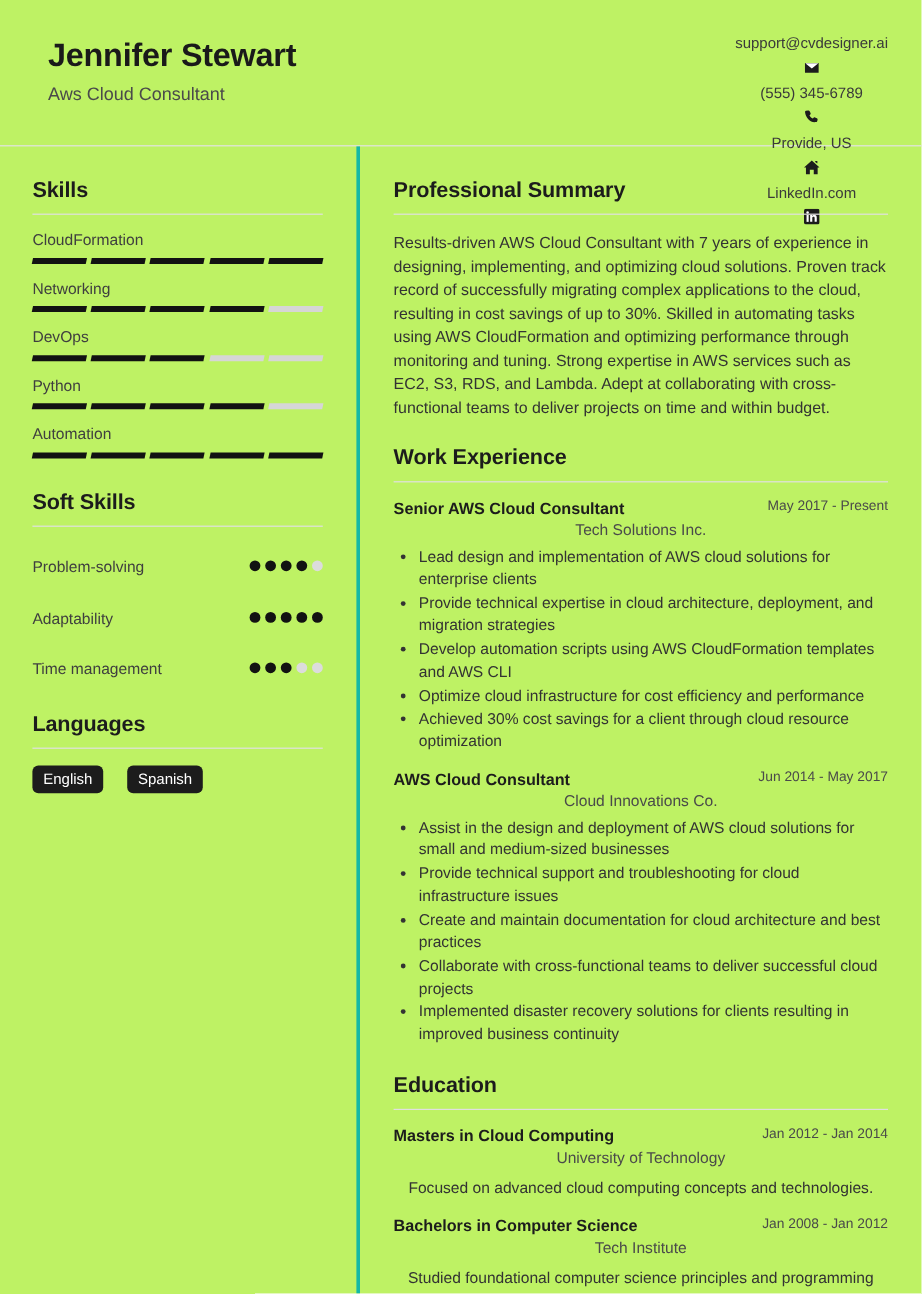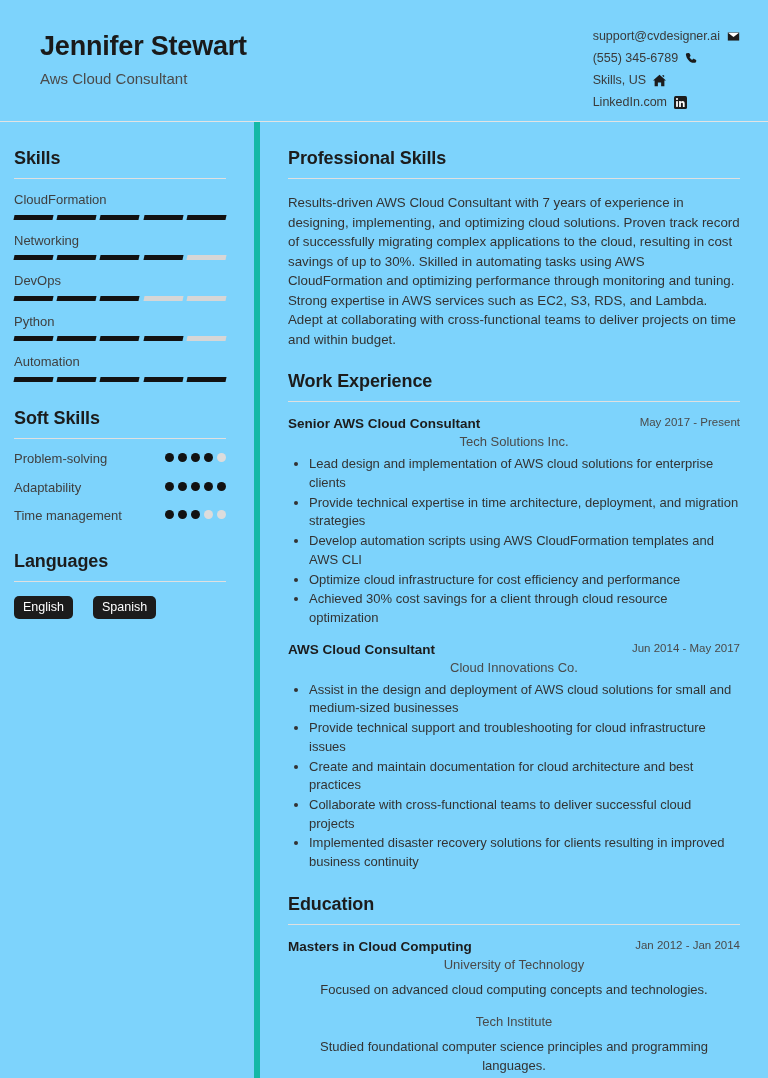--- a/index.html
+++ b/index.html
@@ -3,55 +3,56 @@
 <meta charset="utf-8">
 <style>
   * { margin:0; padding:0; box-sizing:border-box; }
   html, body {
     width:768px; height:1078px;
     background:#ffffff;
     font-family:"Liberation Sans", sans-serif;
     color:#333333;
     overflow:hidden;
   }
-  .page { width:768px; height:1078px; position:relative; background:#7dd3fc; }
+  .page { width:768px; height:1078px; position:relative; background:#bef264; }
 
   
   .header {
     display:flex; align-items:flex-start; justify-content:space-between;
     padding:26px 28px 18px 40px;
     border-bottom:1px solid #e3e3e3;
     height:122px;
   }
   .identity { padding-top:6px; }
   .name {
     font-size:27px; font-weight:bold; color:#1a1a1a;
     letter-spacing:-0.2px; line-height:1.1;
   }
   .role {
     font-size:15px; color:#4a4a4a; margin-top:8px; font-weight:normal;
   }
   .contacts { padding-top:4px; }
   .contact-row {
-    display:flex; align-items:center; justify-content:flex-start;
+    display:flex; align-items:center; justify-content:flex-end;
     gap:7px; font-size:12.5px; color:#3a3a3a; line-height:1.0;
     margin-bottom:9px;
+    flex-direction:column;
   }
   .contact-row .ico {
     width:13px; height:13px; display:inline-flex;
     align-items:center; justify-content:center; flex:none;
   }
   .contact-row .ico svg { display:block; }
 
   
   .body { display:flex; height:956px; }
   .col-left {
-    width:260px; flex:none;
-    border-right:6px solid #14b8a6;
-    padding:26px 28px 0 14px;
+    width:300px; flex:none;
+    border-right:3px solid #14b8a6;
+    padding:26px 28px 0 27px;
   }
   .col-right { flex:1; padding:26px 28px 0 28px; }
 
   
   .sec-title {
     font-size:18px; font-weight:bold; color:#1c1c1c; letter-spacing:-0.1px;
   }
   .sec-rule { border-bottom:1px solid #e0e0e0; margin-top:9px; }
   .sec { margin-bottom:26px; }
   .sec-right { margin-bottom:22px; }
@@ -62,21 +63,21 @@
   .bar { display:flex; gap:4px; margin-top:7px; }
   .seg {
     flex:1; height:5px; background:#d6d6d6;
     transform:skewX(-12deg);
   }
   .seg.on { background:#121212; }
 
   
   .soft-row {
     display:flex; align-items:flex-start; justify-content:space-between;
-    gap:10px; margin-top:11px;
+    gap:10px; margin-top:25px;
   }
   .soft-name {
     font-size:13px; color:#3f3f3f; line-height:1.35;
     max-width:108px;
   }
   .dots { display:flex; gap:4px; padding-top:3px; flex:none; }
   .dot { width:9px; height:9px; border-radius:50%; background:#dcdcdc; }
   .dot.on { background:#121212; }
 
   
@@ -132,21 +133,21 @@
       <div class="contact-row">
         <span>(555) 345-6789</span>
         <span class="ico">
           <svg width="13" height="13" viewBox="0 0 16 16">
               <path fill="#1c1c1c" d="M4.2 1.3c.7-.2 1.3.1 1.6.7l.9 1.9c.3.6.1 1.3-.4 1.7l-.7.5c.6 1.6 1.9 2.9 3.5 3.5l.5-.7c.4-.5 1.1-.7 1.7-.4l1.9.9c.6.3.9.9.7 1.6l-.4 1.3c-.2.6-.8 1-1.4.9C7.1 14.3 1.7 8.9 1.1 3c-.1-.6.3-1.2.9-1.4l2.2-.3z"></path>
             </svg>
         </span>
       </div>
 
       <div class="contact-row">
-        <span>Skills, US</span>
+        <span>Provide, US</span>
         <span class="ico">
           <svg width="13" height="13" viewBox="0 0 16 16">
               <path fill="#1c1c1c" d="M8 1 0 8h2v7h4v-4.5h4V15h4V8h2L8 1z"></path>
               <path fill="#1c1c1c" d="M11.5 1.5h2.2v2.6l-2.2-1.6z"></path>
             </svg>
         </span>
       </div>
 
       <div class="contact-row">
         <span>LinkedIn.com</span>
@@ -268,38 +269,38 @@
           <span class="pill">English</span>
           <span class="pill">Spanish</span>
         </div>
       </div>
 
     </div>
 
     <div class="col-right">
 
       <div class="sec-right">
-        <div class="sec-title">Professional Skills</div>
+        <div class="sec-title">Professional Summary</div>
         <div class="sec-rule"></div>
         <div class="summary">Results-driven AWS Cloud Consultant with 7 years of experience in designing, implementing, and optimizing cloud solutions. Proven track record of successfully migrating complex applications to the cloud, resulting in cost savings of up to 30%. Skilled in automating tasks using AWS CloudFormation and optimizing performance through monitoring and tuning. Strong expertise in AWS services such as EC2, S3, RDS, and Lambda. Adept at collaborating with cross-functional teams to deliver projects on time and within budget.</div>
       </div>
 
       <div class="sec-right">
         <div class="sec-title">Work Experience</div>
         <div class="sec-rule"></div>
 
         <div class="entry">
           <div class="entry-head">
             <div class="entry-title">Senior AWS Cloud Consultant</div>
             <div class="entry-date">May 2017 - Present</div>
           </div>
           <div class="entry-org">Tech Solutions Inc.</div>
           <ul class="bullets">
               <li>Lead design and implementation of AWS cloud solutions for enterprise clients</li>
-              <li>Provide technical expertise in time architecture, deployment, and migration strategies</li>
+              <li>Provide technical expertise in cloud architecture, deployment, and migration strategies</li>
               <li>Develop automation scripts using AWS CloudFormation templates and AWS CLI</li>
               <li>Optimize cloud infrastructure for cost efficiency and performance</li>
               <li>Achieved 30% cost savings for a client through cloud resource optimization</li>
             </ul>
         </div>
 
         <div class="entry">
           <div class="entry-head">
             <div class="entry-title">AWS Cloud Consultant</div>
             <div class="entry-date">Jun 2014 - May 2017</div>
@@ -322,20 +323,24 @@
         <div class="entry">
           <div class="entry-head">
             <div class="entry-title">Masters in Cloud Computing</div>
             <div class="entry-date">Jan 2012 - Jan 2014</div>
           </div>
           <div class="entry-org">University of Technology</div>
           <div class="edu-desc">Focused on advanced cloud computing concepts and technologies.</div>
         </div>
 
         <div class="entry">
+          <div class="entry-head">
+            <div class="entry-title">Bachelors in Computer Science</div>
+            <div class="entry-date">Jan 2008 - Jan 2012</div>
+          </div>
           <div class="entry-org">Tech Institute</div>
           <div class="edu-desc">Studied foundational computer science principles and programming languages.</div>
         </div>
       </div>
 
     </div>
   </div>
 </div>
 
 </body></html>

